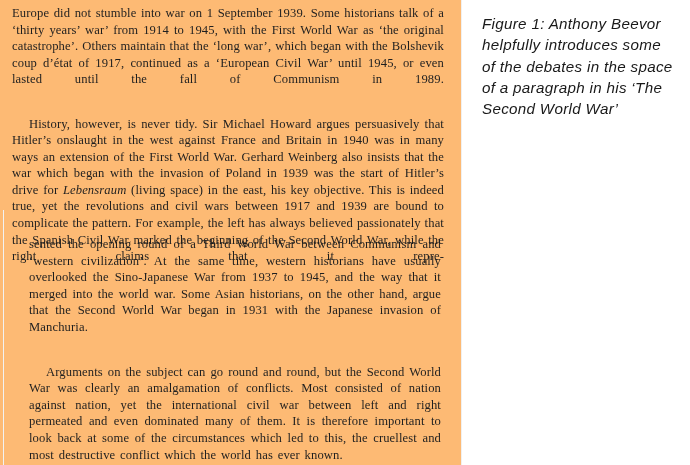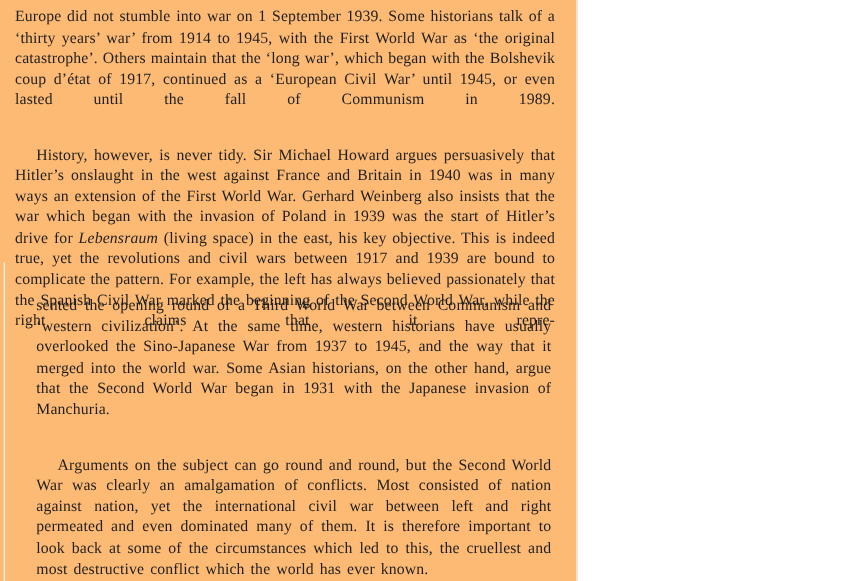--- a/index.html
+++ b/index.html
@@ -131,14 +131,17 @@
       <p class="para indented justify-all"><span>History, however, is never tidy. Sir Michael Howard argues persuasively that Hitler’s onslaught in the west against France and Britain in 1940 was in many ways an extension of the First World War. Gerhard Weinberg also insists that the war which began with the invasion of Poland in 1939 was the start of Hitler’s drive for </span><span class="ital">Lebensraum</span><span> (living space) in the east, his key objective. This is indeed true, yet the revolutions and civil wars between 1917 and 1939 are bound to complicate the pattern. For example, the left has always believed passionately that the Spanish Civil War marked the beginning of the Second World War, while the right claims that it repre-</span></p>
     </div>
 
     <div class="text-block" id="block-lower">
       <p class="para flush">sented the opening round of a Third World War between Communism and ‘western civilization’. At the same time, western historians have usually overlooked the Sino-Japanese War from 1937 to 1945, and the way that it merged into the world war. Some Asian historians, on the other hand, argue that the Second World War began in 1931 with the Japanese invasion of Manchuria.</p>
       <p class="para indented">Arguments on the subject can go round and round, but the Second World War was clearly an amalgamation of conflicts. Most consisted of nation against nation, yet the international civil war between left and right permeated and even dominated many of them. It is therefore important to look back at some of the circumstances which led to this, the cruellest and most destructive conflict which the world has ever known.</p>
     </div>
 
   </div>
 
+  <div class="caption-panel">
+    <div class="caption-text">Figure 1: Anthony Beevor helpfully introduces some of the debates in the space of a paragraph in his ‘The Second World War’</div>
+  </div>
 
 </div>
 
 </body></html>

